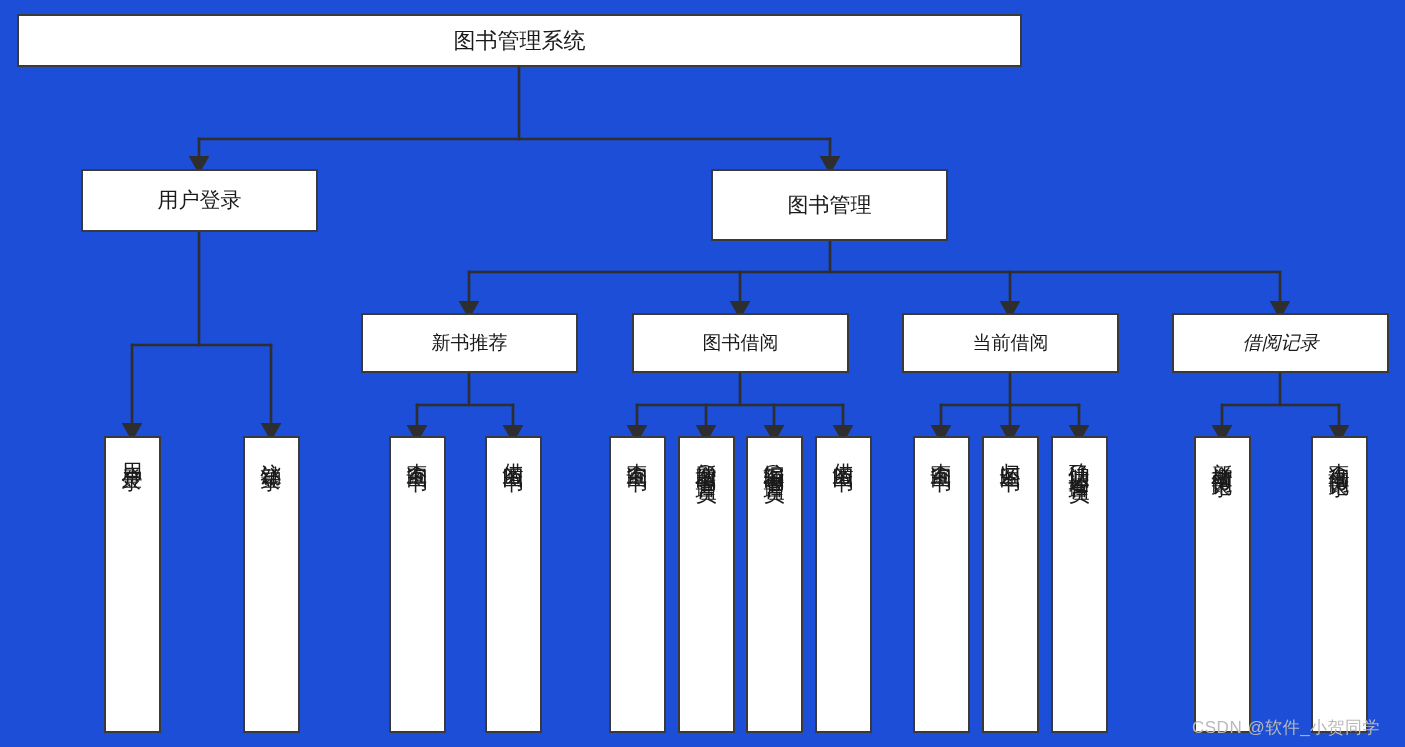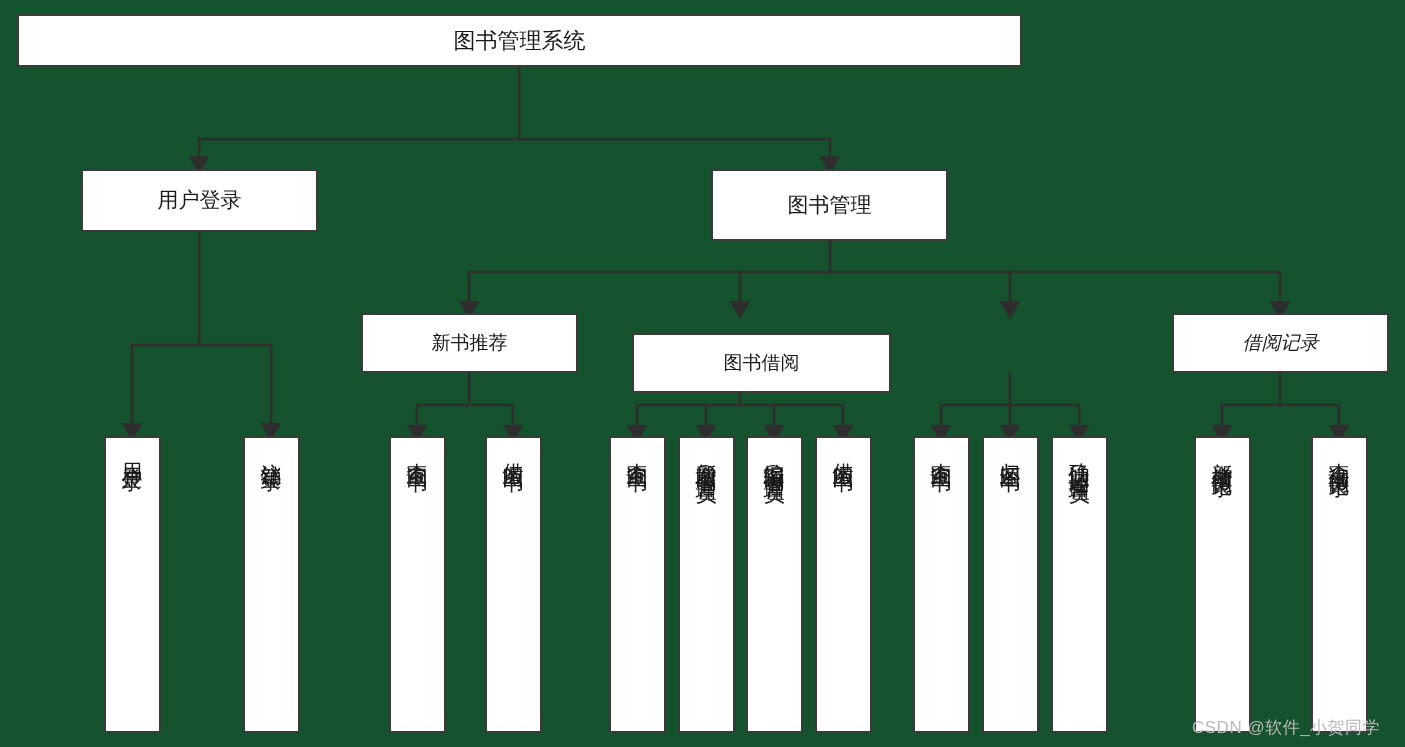--- a/index.html
+++ b/index.html
@@ -8,21 +8,21 @@
     padding: 0;
     background: #ffffff;
   }
   body {
     font-family: "Liberation Sans", "DejaVu Sans", sans-serif;
   }
   #canvas {
     position: relative;
     width: 1405px;
     height: 747px;
-    background: #14532d;
+    background: #1d4ed8;
     overflow: hidden;
   }
   svg.wires {
     position: absolute;
     left: 0;
     top: 0;
     width: 1405px;
     height: 747px;
     pointer-events: none;
   }
@@ -131,22 +131,25 @@
   <div class="node lvl2" style="left:81px; top:169px; width:237px; height:63px;">
     <span class="lbl">用户登录</span>
   </div>
   <div class="node lvl2" style="left:711px; top:169px; width:237px; height:72px;">
     <span class="lbl">图书管理</span>
   </div>
 
   <div class="node lvl3" style="left:361px; top:313px; width:217px; height:60px;">
     <span class="lbl">新书推荐</span>
   </div>
-  <div class="node lvl3" style="left:632px; top:313px; width:259px; height:60px;margin-top:20px;">
+  <div class="node lvl3" style="left:632px; top:313px; width:217px; height:60px;">
     <span class="lbl">图书借阅</span>
+  </div>
+  <div class="node lvl3" style="left:902px; top:313px; width:217px; height:60px;">
+    <span class="lbl">当前借阅</span>
   </div>
   <div class="node lvl3" style="left:1172px; top:313px; width:217px; height:60px;font-style:italic;">
     <span class="lbl">借阅记录</span>
   </div>
 
   <div class="node leaf" style="left:104px; top:436px; width:57px; height:297px;">
     <span class="lbl">用户登录</span>
   </div>
   <div class="node leaf" style="left:243px; top:436px; width:57px; height:297px;">
     <span class="lbl">注销登录</span>

